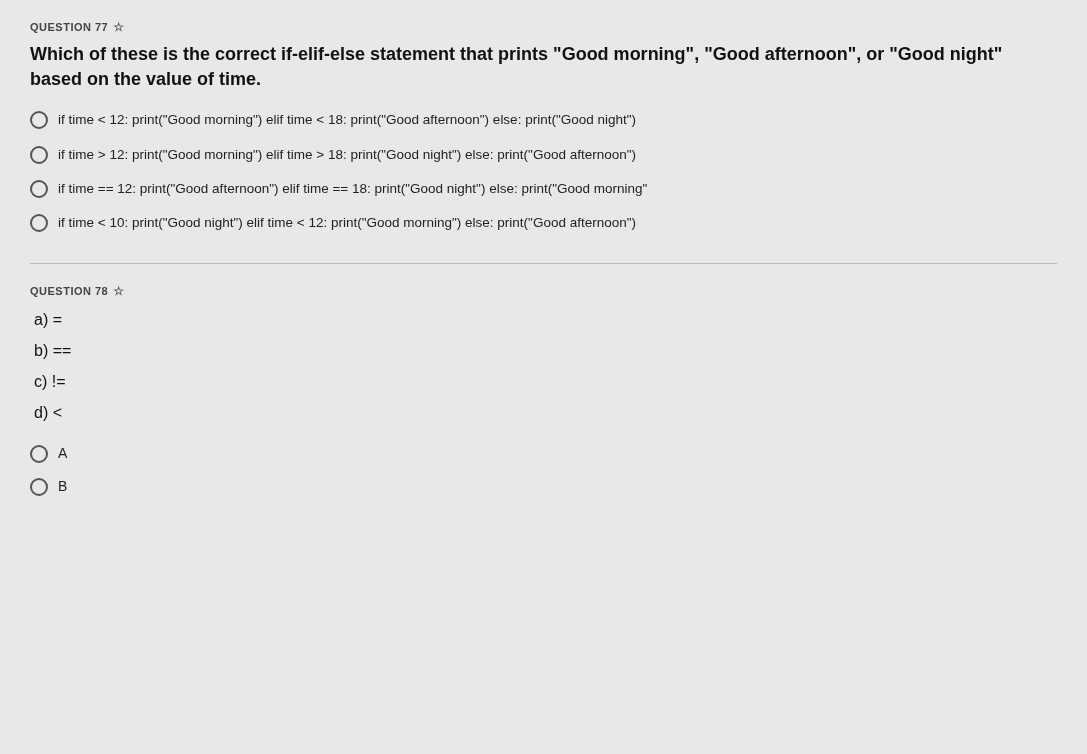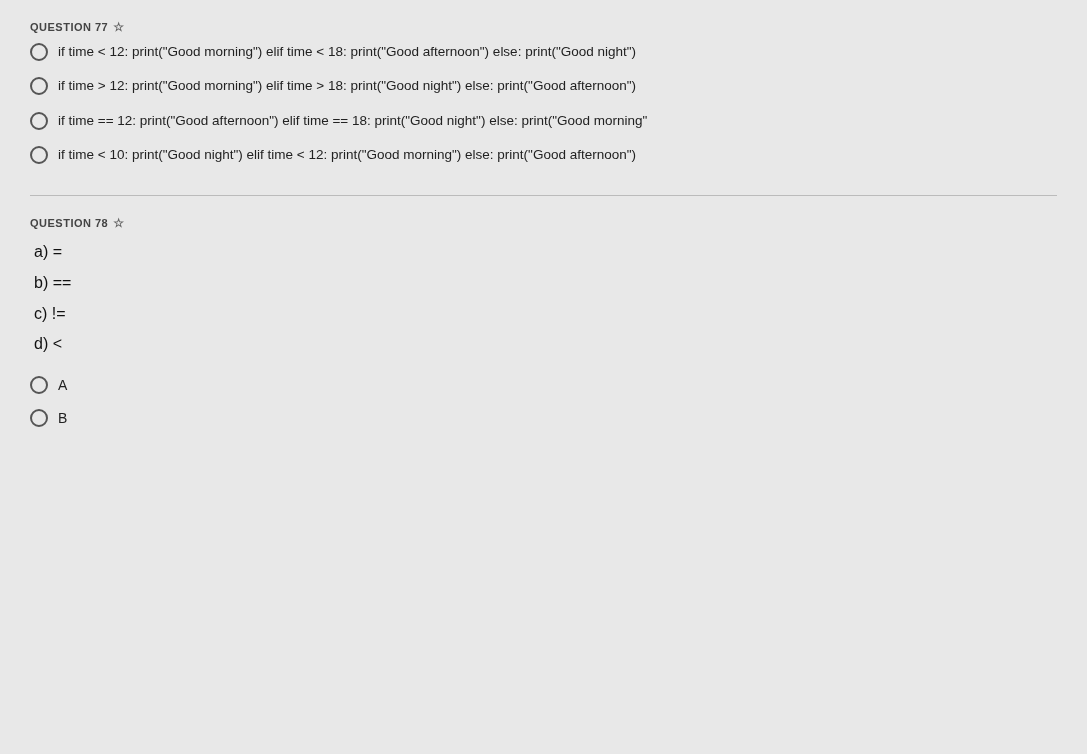--- a/index.html
+++ b/index.html
@@ -128,20 +128,23 @@
 <body>
 
 <div class="page-container">
 
   <div class="question-block">
     <div class="question-header">
       <span>QUESTION 77</span>
       <span class="star-icon">☆</span>
     </div>
 
+    <div class="question-text">
+      <span>Which of these is the correct if-elif-else statement that prints "Good morning", "Good afternoon", or "Good night" based on the value of time.</span>
+    </div>
 
     <ul class="options-list">
       <li class="option-item">
         <span class="radio-circle"></span>
         <span class="option-text">if time &lt; 12: print("Good morning") elif time &lt; 18: print("Good afternoon") else: print("Good night")</span>
       </li>
       <li class="option-item">
         <span class="radio-circle"></span>
         <span class="option-text">if time &gt; 12: print("Good morning") elif time &gt; 18: print("Good night") else: print("Good afternoon")</span>
       </li>

